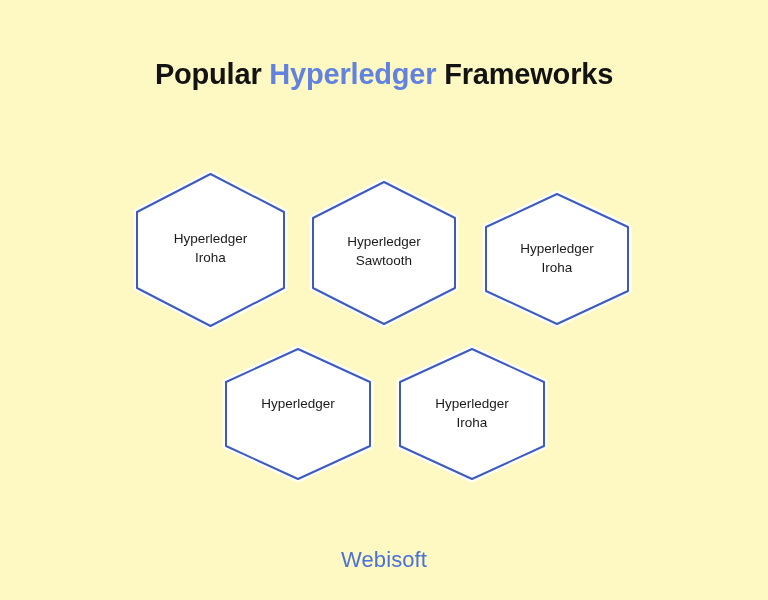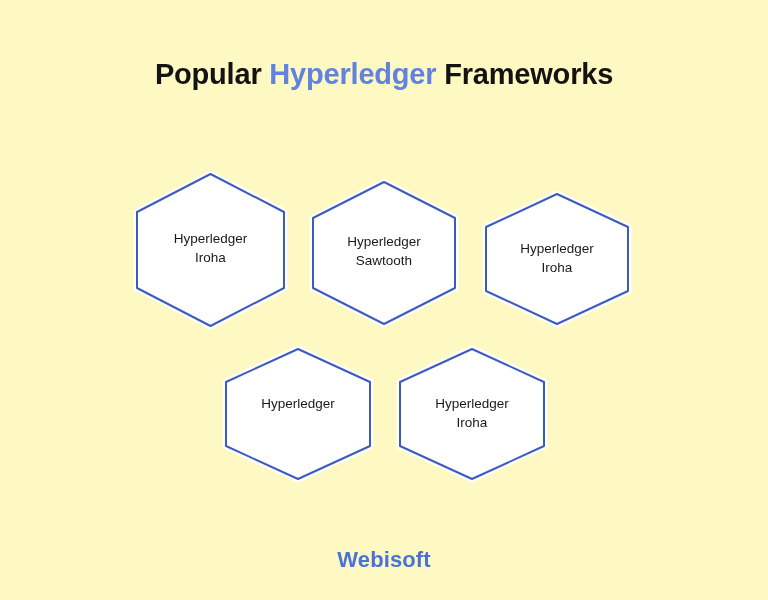--- a/index.html
+++ b/index.html
@@ -88,21 +88,21 @@
   }
 
   
   .footer-brand {
     position: absolute;
     top: 547px;
     left: 0;
     width: 768px;
     text-align: center;
     font-size: 22px;
-    font-weight: bold;
+    font-weight: normal;
     color: #4a72d8;
     letter-spacing: 0.1px;
   }
 </style>
 </head>
 <body>
 
 <div class="infographic">
 
   <div class="title">

